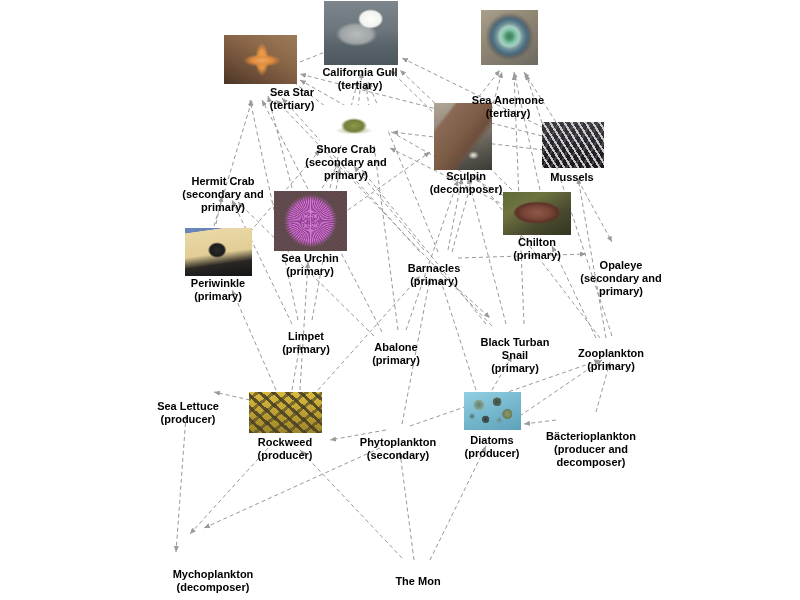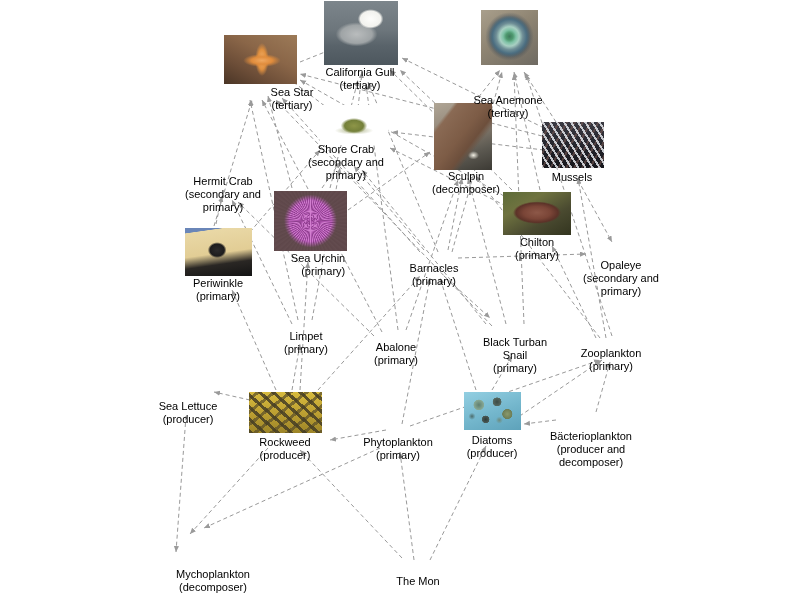--- a/index.html
+++ b/index.html
@@ -29,20 +29,21 @@
     text-align: center;
     color: #000000;
     font-size: 11px;
     line-height: 13px;
     white-space: pre-line;
     transform: translateX(-50%);
   }
   .node-label {
     display: block;
     white-space: pre-line;
+    font-weight: bold;
   }
   .photo {
     position: absolute;
     background-repeat: no-repeat;
     background-size: cover;
     border: 0;
   }
   
   .ph-seastar {
     background-color: #7b5b42;
@@ -228,21 +229,21 @@
 (tertiary)</span></div>
       <div class="node" style="left: 346px; top: 143px;"><span class="node-label">Shore Crab
 (secondary and
 primary)</span></div>
       <div class="node" style="left: 466px; top: 170px;"><span class="node-label">Sculpin
 (decomposer)</span></div>
       <div class="node" style="left: 572px; top: 171px;"><span class="node-label">Mussels</span></div>
       <div class="node" style="left: 223px; top: 175px;"><span class="node-label">Hermit Crab
 (secondary and
 primary)</span></div>
-      <div class="node" style="left: 318px; top: 252px; text-align: right;"><span class="node-label">Sea Urchin
+      <div class="node" style="left: 310px; top: 252px;"><span class="node-label">Sea Urchin
 (primary)</span></div>
       <div class="node" style="left: 218px; top: 277px;"><span class="node-label">Periwinkle
 (primary)</span></div>
       <div class="node" style="left: 537px; top: 236px;"><span class="node-label">Chilton
 (primary)</span></div>
       <div class="node" style="left: 434px; top: 262px;"><span class="node-label">Barnacles
 (primary)</span></div>
       <div class="node" style="left: 621px; top: 259px;"><span class="node-label">Opaleye
 (secondary and
 primary)</span></div>
@@ -253,21 +254,21 @@
       <div class="node" style="left: 515px; top: 336px;"><span class="node-label">Black Turban
 Snail
 (primary)</span></div>
       <div class="node" style="left: 611px; top: 347px;"><span class="node-label">Zooplankton
 (primary)</span></div>
       <div class="node" style="left: 188px; top: 400px;"><span class="node-label">Sea Lettuce
 (producer)</span></div>
       <div class="node" style="left: 285px; top: 436px;"><span class="node-label">Rockweed
 (producer)</span></div>
       <div class="node" style="left: 398px; top: 436px;"><span class="node-label">Phytoplankton
-(primary)</span></div>
+(secondary)</span></div>
       <div class="node" style="left: 492px; top: 434px;"><span class="node-label">Diatoms
 (producer)</span></div>
       <div class="node" style="left: 591px; top: 430px;"><span class="node-label">Bäcterioplankton
 (producer and
 decomposer)</span></div>
       <div class="node" style="left: 177px; top: 568px; margin-left: 36px;"><span class="node-label">Mychoplankton
 (decomposer)</span></div>
       <div class="node" style="left: 418px; top: 575px;"><span class="node-label">The Mon</span></div>
     </div>
 

